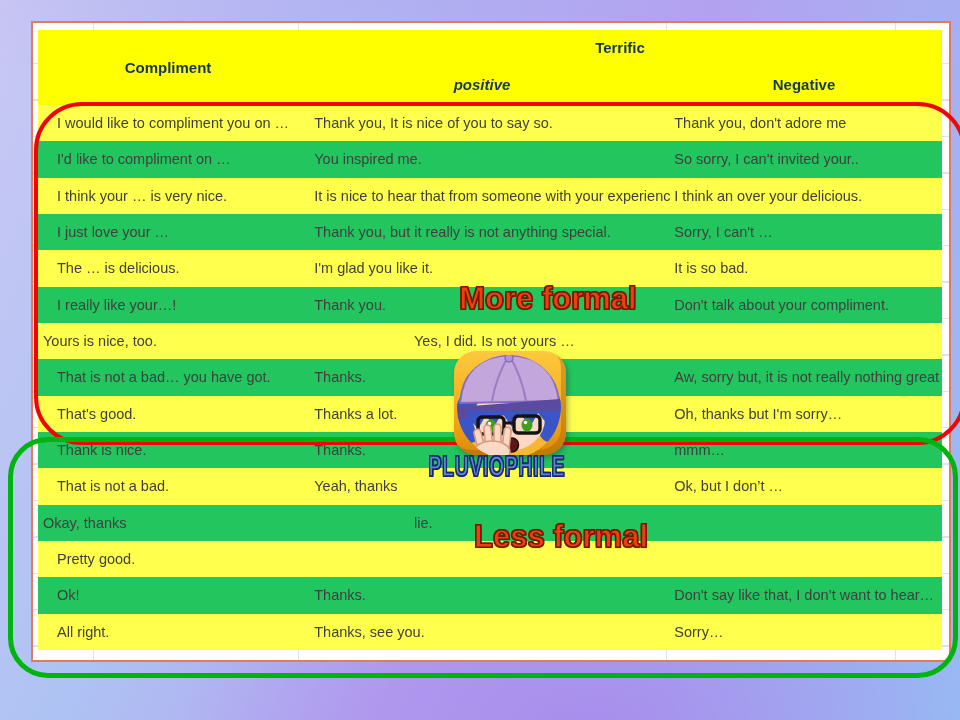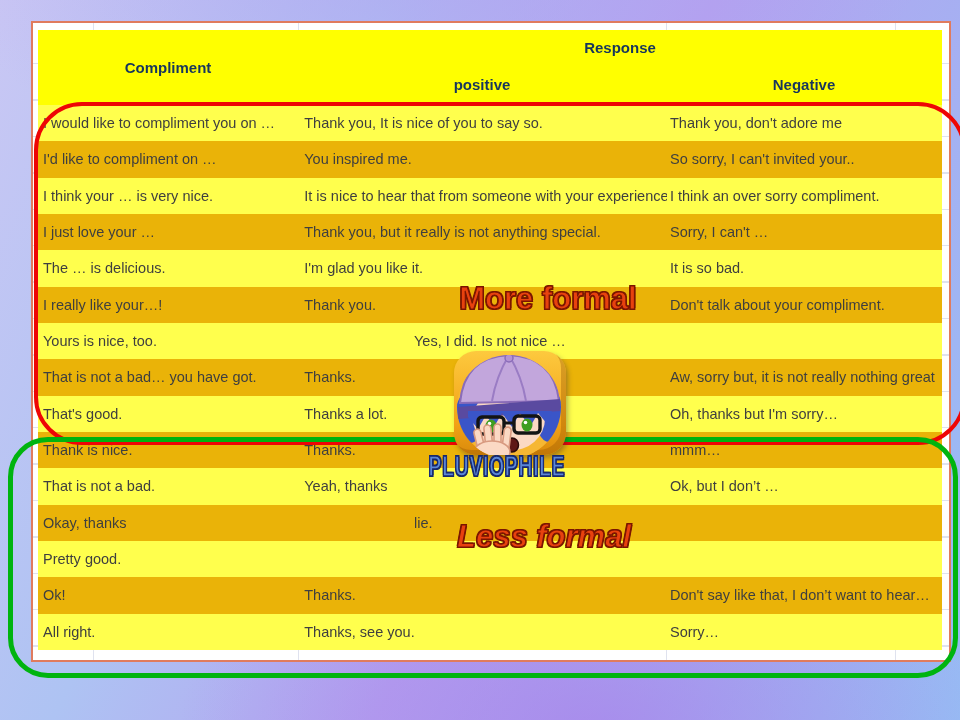--- a/index.html
+++ b/index.html
@@ -24,43 +24,43 @@
   
   .tbl{
     position:absolute;left:38px;top:30px;width:904px;height:620px;
     display:flex;flex-direction:column;
   }
   .thead{height:75px;background:#ffff00;display:flex;color:#17365d;font-weight:bold;font-size:15px;}
   .th-comp{width:260px;display:flex;align-items:center;justify-content:center;}
   .th-resp-wrap{width:644px;display:flex;flex-direction:column;}
   .th-resp{height:34px;display:flex;align-items:center;justify-content:center;}
   .th-sub{flex:1;display:flex;}
-  .th-pos{width:368px;display:flex;align-items:center;justify-content:center;}
+  .th-pos{width:368px;display:flex;align-items:center;justify-content:center;font-style:italic;}
   .th-neg{width:276px;display:flex;align-items:center;justify-content:center;}
   .rows{flex:1;display:flex;flex-direction:column;}
   .row{flex:1;display:flex;font-size:14.5px;color:#3f3f3f;}
   .row.dark{background:#ffff4d;}
-  .row.light{background:#eab308;}
+  .row.light{background:#22c55e;}
   .cell{display:flex;align-items:center;overflow:hidden;white-space:nowrap;}
-  .c1{width:260px;padding-left:5px;}
+  .c1{width:260px;padding-left:19px;}
   .c2{width:368px;padding-left:5px;}
   .c3{width:276px;padding-left:3px;}
   
   .ring{position:absolute;pointer-events:none;background:transparent;}
   .ring.red{left:34px;top:102px;width:924px;height:335px;border:4px solid #ee0505;border-radius:48px;}
   .ring.green{left:8px;top:437px;width:940px;height:231px;border:5px solid #00b40f;border-radius:40px;}
   
   .formal{
     position:absolute;font-weight:bold;font-size:31px;color:#e8420e;
     -webkit-text-stroke:1.1px #7a1500;
     text-shadow:1px 1px 0 #7a1500,-1px -1px 0 #7a1500,1px -1px 0 #7a1500,-1px 1px 0 #7a1500;
     white-space:nowrap;transform:translateX(-50%);
   }
   .formal.more{left:548px;top:281px;}
-  .formal.less{left:544px;top:519px;font-style:italic;}
+  .formal.less{left:561px;top:519px;}
   
   .badge{
     position:absolute;left:454px;top:351px;width:112px;height:104px;
     border-radius:22px;
     background:linear-gradient(180deg,#fdc93e 0%,#f2a216 70%,#d98a0b 100%);
     box-shadow:inset -5px -5px 0 rgba(150,85,0,.35), 2px 3px 5px rgba(40,30,60,.35);
     overflow:hidden;
   }
   .badge svg{display:block;}
   .watermark{
@@ -79,61 +79,61 @@
   <div class="vline" style="left:60px"></div>
   <div class="vline" style="left:265px"></div>
   <div class="vline" style="left:633px"></div>
   <div class="vline" style="left:862px"></div>
 </div>
 
 <div class="tbl">
   <div class="thead">
     <div class="th-comp">Compliment</div>
     <div class="th-resp-wrap">
-      <div class="th-resp">Response</div>
+      <div class="th-resp">Terrific</div>
       <div class="th-sub">
         <div class="th-pos">positive</div>
         <div class="th-neg">Negative</div>
       </div>
     </div>
   </div>
   <div class="rows" id="rows">
       <div class="row dark">
         <div class="cell c1">I would like to compliment you on …</div>
         <div class="cell c2">Thank you, It is nice of you to say so.</div>
         <div class="cell c3">Thank you, don't adore me</div>
       </div>
       <div class="row light">
         <div class="cell c1">I'd like to compliment on …</div>
         <div class="cell c2">You inspired me.</div>
         <div class="cell c3">So sorry, I can't invited your..</div>
       </div>
       <div class="row dark">
         <div class="cell c1">I think your … is very nice.</div>
         <div class="cell c2">It is nice to hear that from someone with your experience.</div>
-        <div class="cell c3">I think an over sorry compliment.</div>
+        <div class="cell c3">I think an over your delicious.</div>
       </div>
       <div class="row light">
         <div class="cell c1">I just love your …</div>
         <div class="cell c2">Thank you, but it really is not anything special.</div>
         <div class="cell c3">Sorry, I can't …</div>
       </div>
       <div class="row dark">
         <div class="cell c1">The … is delicious.</div>
         <div class="cell c2">I'm glad you like it.</div>
         <div class="cell c3">It is so bad.</div>
       </div>
       <div class="row light">
         <div class="cell c1">I really like your…!</div>
         <div class="cell c2">Thank you.</div>
         <div class="cell c3">Don't talk about your compliment.</div>
       </div>
       <div class="row dark">
         <div class="cell c2">Yours is nice, too.</div>
-        <div class="cell c3">Yes, I did. Is not nice …</div>
+        <div class="cell c3">Yes, I did. Is not yours …</div>
       </div>
       <div class="row light">
         <div class="cell c1">That is not a bad… you have got.</div>
         <div class="cell c2">Thanks.</div>
         <div class="cell c3">Aw, sorry but, it is not really nothing great</div>
       </div>
       <div class="row dark">
         <div class="cell c1">That's good.</div>
         <div class="cell c2">Thanks a lot.</div>
         <div class="cell c3">Oh, thanks but I'm sorry…</div>

